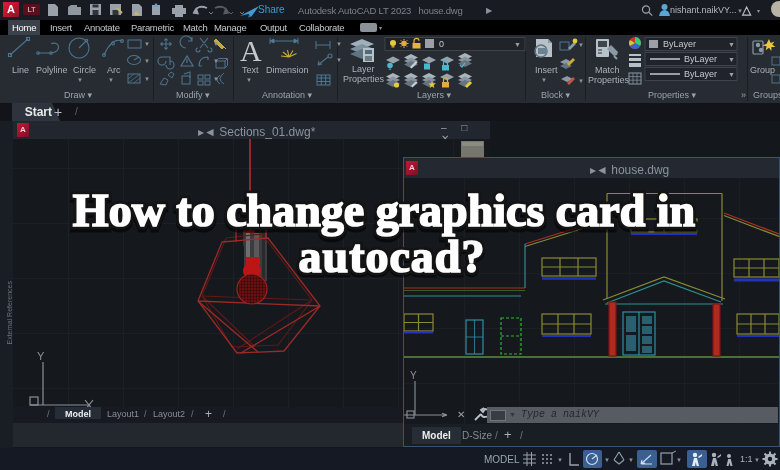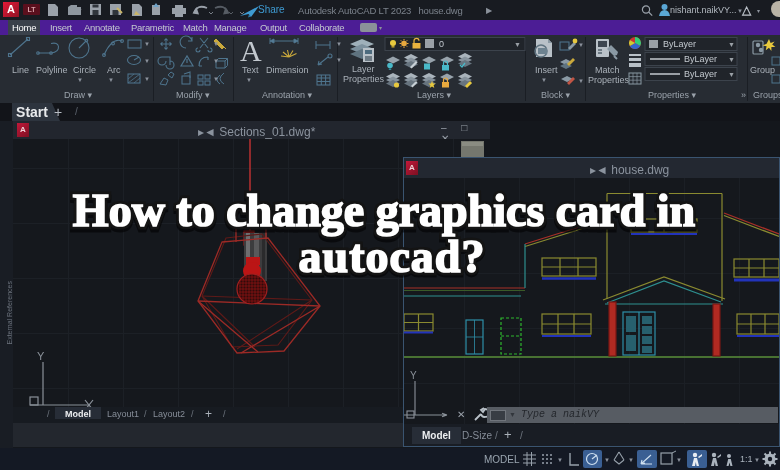--- a/index.html
+++ b/index.html
@@ -12,29 +12,29 @@
   .alogo{left:3px;top:2px;width:16px;height:15px;background:linear-gradient(135deg,#e51937,#8f1325);
          color:#fff;font-weight:bold;font-size:11px;text-align:center;line-height:15px;}
   .ltbadge{left:23px;top:4px;width:17px;height:11px;background:#5a0f1d;color:#d8a0a8;
            font-size:7px;font-weight:bold;text-align:center;line-height:11px;border-radius:1px;}
   .titletext{left:298px;top:5px;font-size:9.5px;color:#7b828c;letter-spacing:-0.2px;}
   .sharetxt{left:258px;top:4px;font-size:10px;color:#3e9ad1;}
   .searchbox{left:493px;top:3px;width:114px;height:14px;white-space:nowrap;overflow:hidden;background:#23272e;border:1px solid #3a4049;
              color:#6b727c;font-size:9px;font-style:italic;padding:1px 4px;}
   .usertxt{left:670px;top:5px;font-size:9px;color:#b2b9c0;}
   
-  .tabsrow{left:0;top:20px;width:780px;height:15px;background:#4c1d95;}
+  .tabsrow{left:0;top:20px;width:780px;height:15px;background:#000000;}
   .rtab{position:absolute;top:0;height:15px;font-size:9.5px;color:#c3c8cf;line-height:15px;padding:0 4px;letter-spacing:-0.3px;}
   .rtab.active{background:#3a414b;color:#fff;}
   
   .ribbon{left:0;top:35px;width:780px;height:68px;background:#272c33;}
   
   .startrow{left:0;top:103px;width:780px;height:18px;background:#121419;}
   .starttab{left:12px;top:103px;width:48px;height:18px;background:#2d343e;color:#e8eaec;
-            font-size:14px;font-weight:bold;text-align:center;line-height:18px;
+            font-size:12px;font-weight:bold;text-align:right;line-height:18px;
             clip-path:polygon(0 0,40px 0,48px 100%,0 100%);padding-right:8px;}
   
   .lwin{left:13px;top:121px;width:477px;height:326px;background:#15181d;}
   .lwintitle{left:0;top:0;width:477px;height:18px;background:#22262e;}
   .wintext{color:#8b939e;font-size:12px;}
   .rwin{left:403px;top:157px;width:377px;height:290px;background:#15181d;border:1px solid #3a5470;}
   .rwintitle{left:0;top:0;width:375px;height:20px;background:#232831;}
   .abadge{width:12px;height:14px;background:linear-gradient(135deg,#c2183a,#7c1022);color:#efcfd4;
           font-size:8px;font-weight:bold;text-align:center;line-height:14px;}
   .mtab-active{background:#272d37;color:#eceef0;font-weight:bold;}

